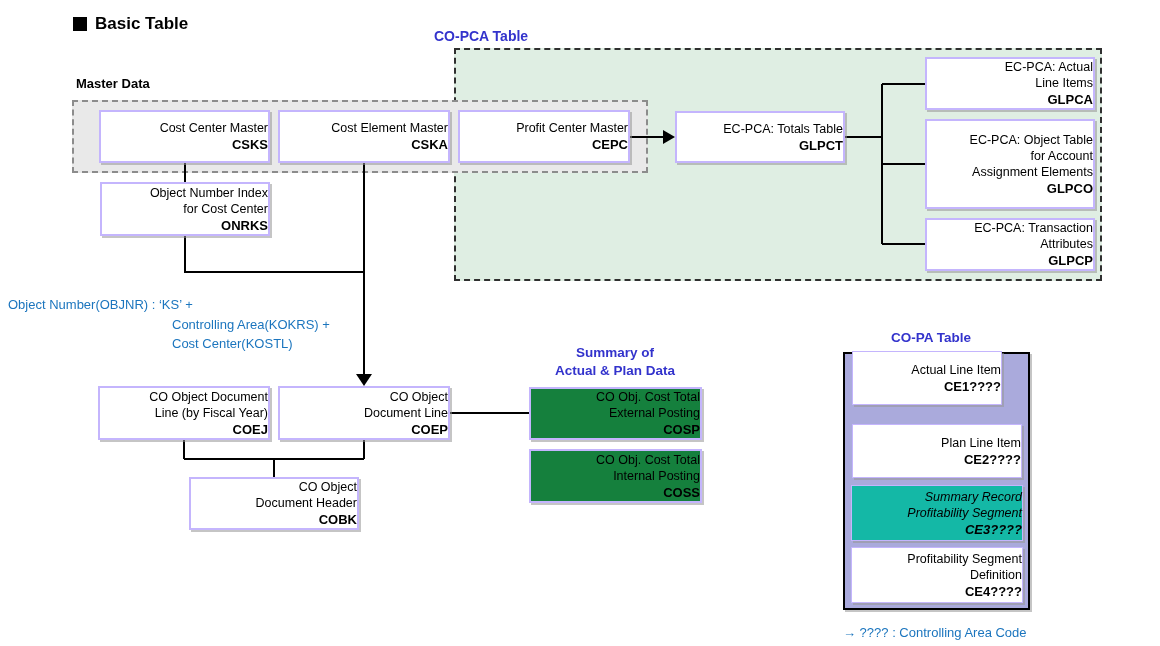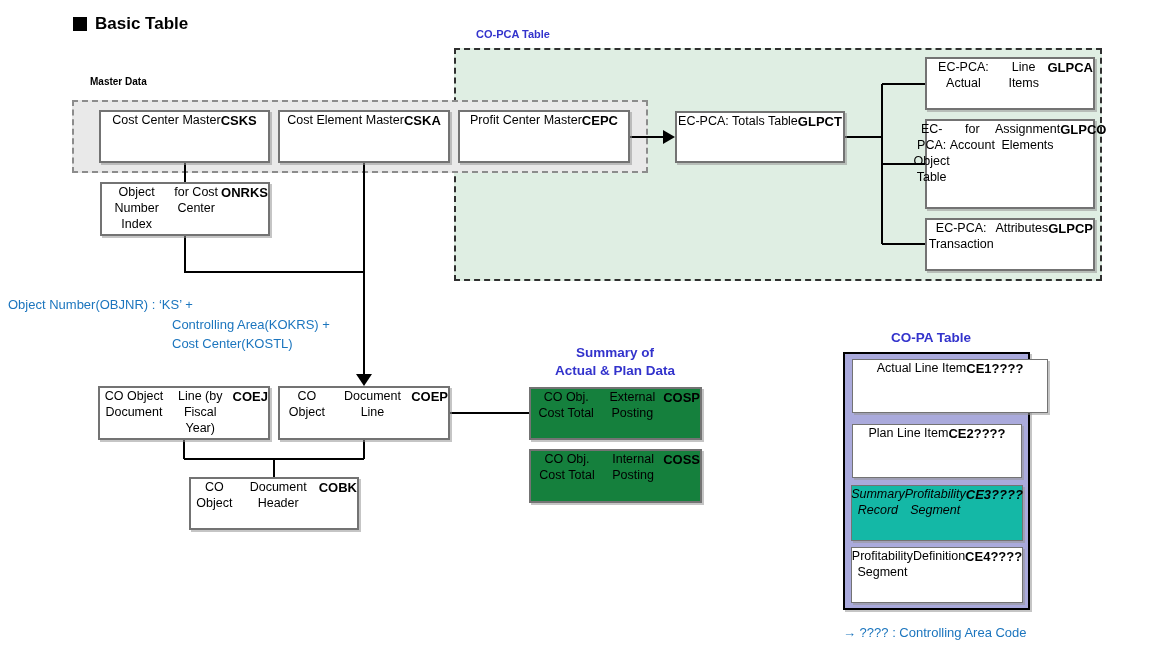--- a/index.html
+++ b/index.html
@@ -8,38 +8,38 @@
     font-family:"Liberation Sans", sans-serif;color:#000;overflow:hidden;
   }
   
   .region{position:absolute;box-sizing:border-box;}
   .region.copca{left:454px;top:48px;width:648px;height:233px;background:#dfeee3;border:2px dashed #2f2f2f;}
   .region.master{left:72px;top:100px;width:576px;height:73px;background:#e9e9e9;border:2px dashed #8c8c8c;}
   
   svg.wires{position:absolute;left:0;top:0;z-index:2;}
   
   .box{
-    position:absolute;box-sizing:border-box;background:#ffffff;border:2px solid #737373;
-    display:flex;flex-direction:row;align-items:flex-start;justify-content:center;
+    position:absolute;box-sizing:border-box;background:#ffffff;border:2px solid #c4b5fd;
+    display:flex;flex-direction:column;align-items:flex-end;justify-content:center;
     text-align:center;z-index:3;box-shadow:2px 2px 0 rgba(150,150,150,0.55);
   }
   .box .t{font-size:12.5px;line-height:16px;}
   .box .c{font-size:13px;line-height:17px;font-weight:bold;}
   .box.orange{background:#15803d;border-width:2.5px;}
   .box.teal{background:#14b8a6;font-style:italic;}
   .copa-container{
     position:absolute;left:843px;top:352px;width:187px;height:258px;box-sizing:border-box;
     background:#aaaadc;border:2.5px solid #000;z-index:3;box-shadow:2px 2px 0 rgba(150,150,150,0.55);
   }
   
   .lbl{position:absolute;z-index:4;white-space:nowrap;}
   .title{left:25px;top:14px;font-size:17px;font-weight:bold;display:flex;align-items:center;gap:8px;padding-left:48px;}
   .title .sq{width:14px;height:14px;background:#000;display:inline-block;}
-  .lbl.master-lbl{left:90px;top:76px;font-size:10px;font-weight:bold;text-align:right;}
-  .lbl.copca-lbl{left:476px;top:28px;font-size:11px;font-weight:bold;color:#3333cc;}
+  .lbl.master-lbl{left:76px;top:76px;font-size:13px;font-weight:bold;text-align:right;}
+  .lbl.copca-lbl{left:434px;top:28px;font-size:14px;font-weight:bold;color:#3333cc;}
   .lbl.copa-lbl{left:845px;top:330px;font-size:13.5px;font-weight:bold;color:#3333cc;margin-left:46px;}
   .summary-lbl{
     position:absolute;left:515px;top:344px;width:200px;text-align:center;z-index:4;
     font-size:13.5px;font-weight:bold;color:#3333cc;line-height:18px;
   }
   .note{position:absolute;z-index:4;font-size:13px;color:#1b75be;white-space:nowrap;margin-top:10px;}
   .note.n1{left:8px;top:287px;}
   .note.n2{left:172px;top:307px;}
   .note.n3{left:172px;top:326px;}
   .note.foot{left:843px;top:615px;}
@@ -146,21 +146,21 @@
     <div class="t">External Posting</div>
     <div class="c">COSP</div>
   </div>
   <div class="box orange" style="left:529px;top:449px;width:173px;height:54px">
     <div class="t">CO Obj. Cost Total</div>
     <div class="t">Internal Posting</div>
     <div class="c">COSS</div>
   </div>
 
   <div class="copa-container"></div>
-  <div class="box" style="left:852px;top:359px;width:196px;height:54px;border-width:1.5px">
+  <div class="box" style="left:852px;top:351px;width:150px;height:54px;border-width:1.5px">
     <div class="t">Actual Line Item</div>
     <div class="c">CE1????</div>
   </div>
   <div class="box" style="left:852px;top:424px;width:170px;height:54px;border-width:1.5px">
     <div class="t">Plan Line Item</div>
     <div class="c">CE2????</div>
   </div>
   <div class="box teal" style="left:851px;top:485px;width:172px;height:56px;border-width:1.5px">
     <div class="t">Summary Record</div>
     <div class="t">Profitability Segment</div>

